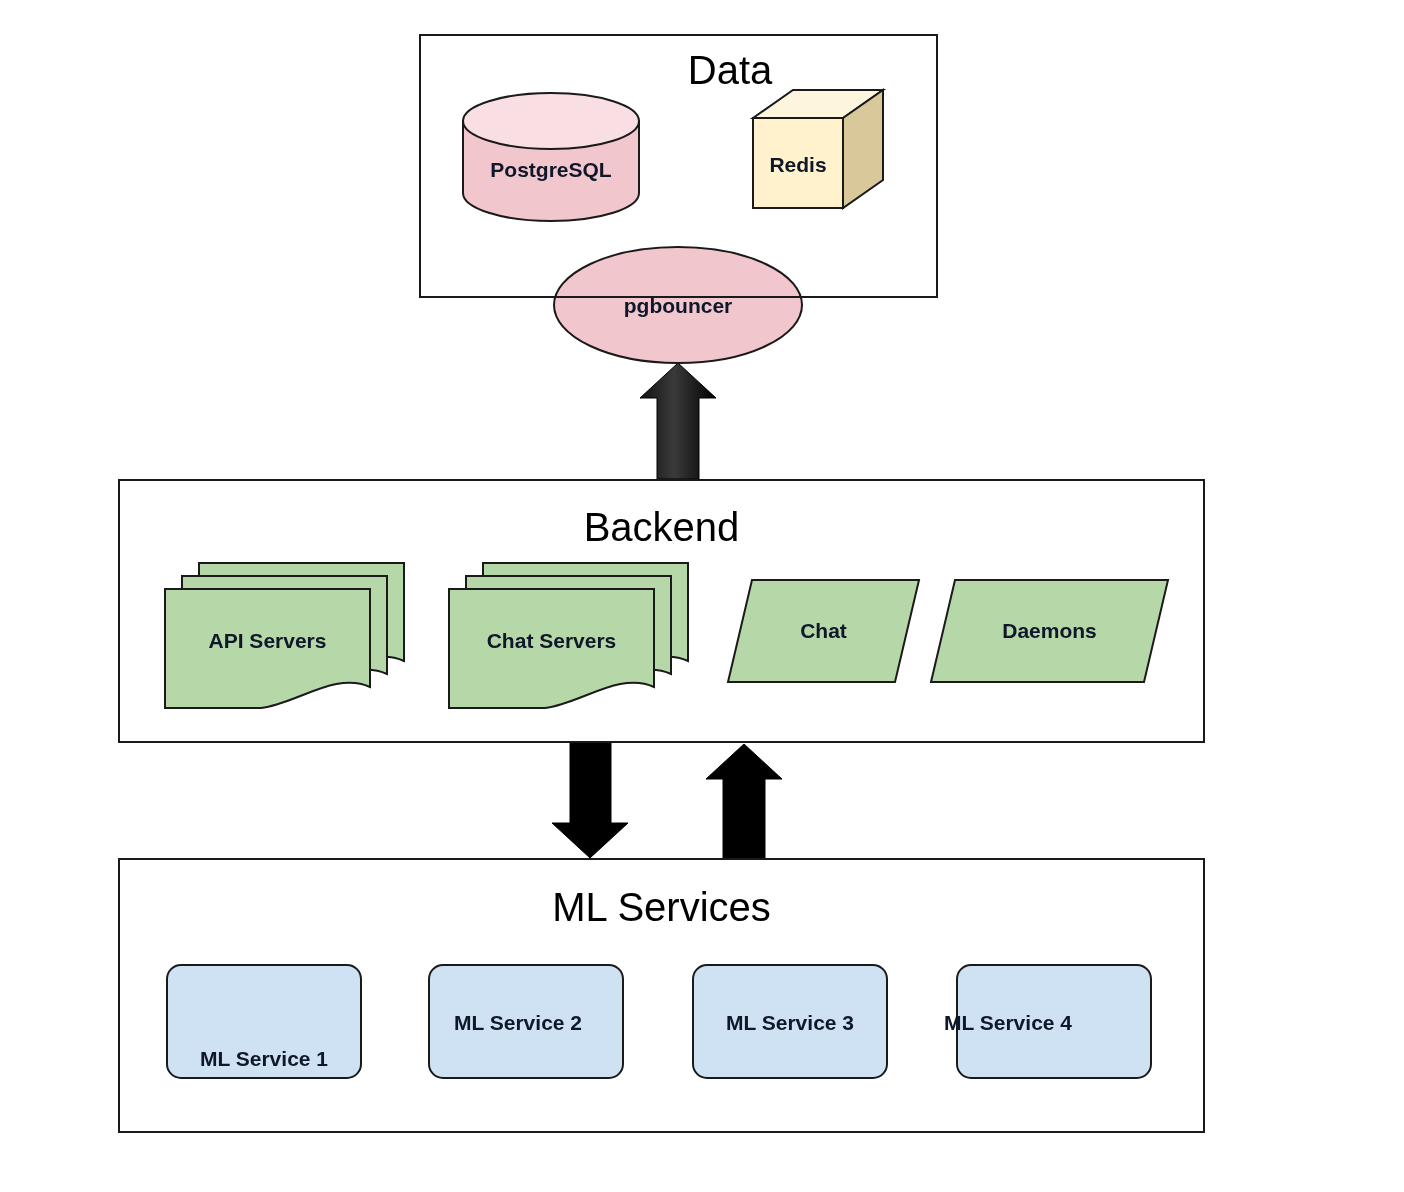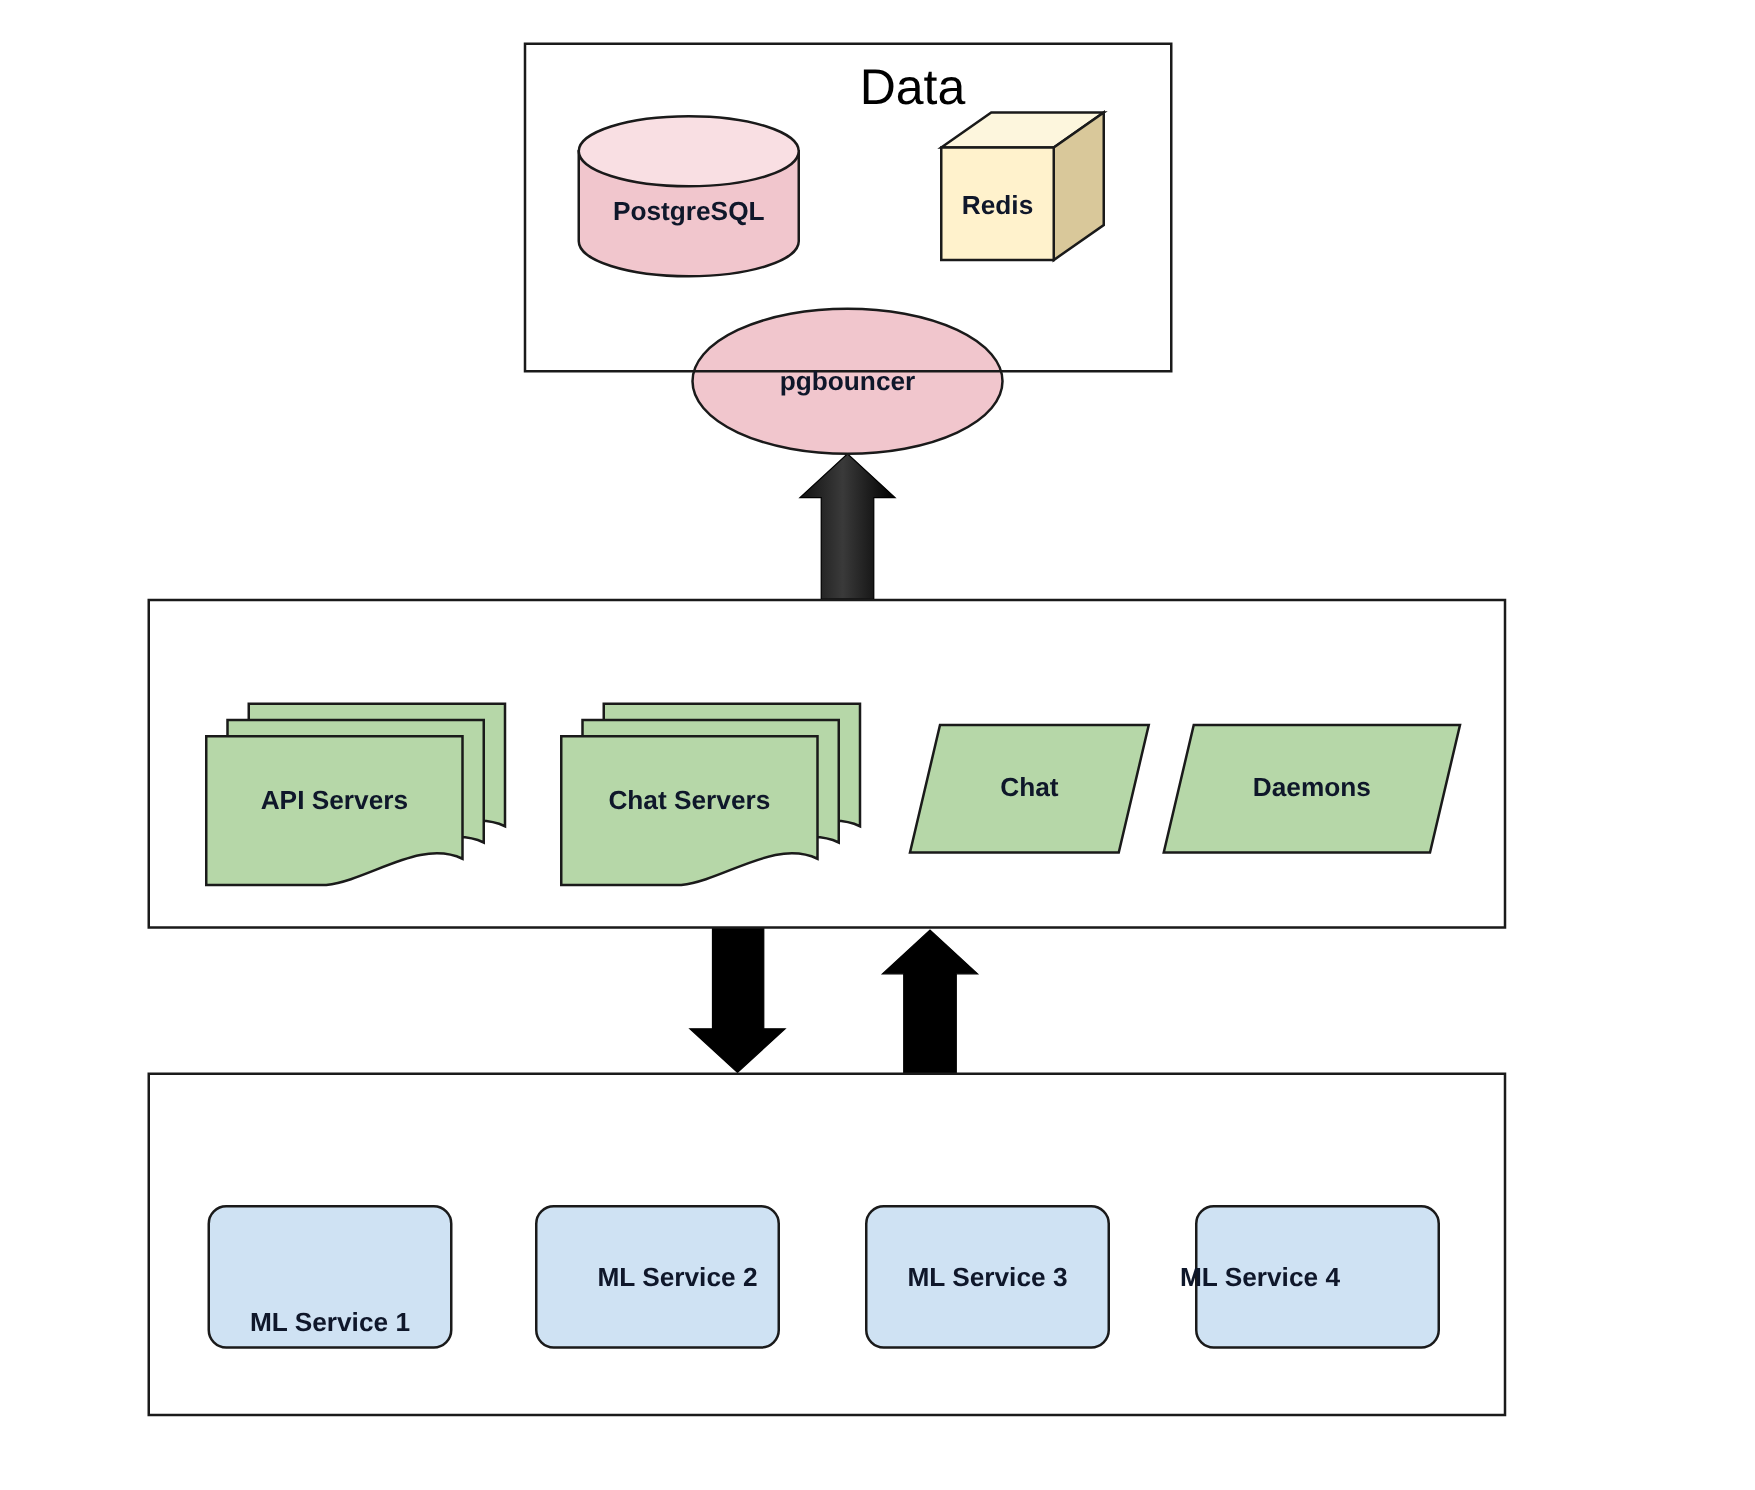--- a/index.html
+++ b/index.html
@@ -137,39 +137,41 @@
   </svg>
 
   <div class="group-box" style="left:419px; top:34px; width:519px; height:264px; background:transparent;"></div>
 
   <div class="group-box" style="left:118px; top:479px; width:1087px; height:264px; background:transparent;"></div>
 
   <div class="group-box" style="left:118px; top:858px; width:1087px; height:275px; background:transparent;"></div>
 
   <div class="group-title" style="left:419px; width:622px; top:48px;">Data</div>
 
+  <div class="group-title" style="left:118px; width:1087px; top:505px;">Backend</div>
 
+  <div class="group-title" style="left:118px; width:1087px; top:885px;">ML Services</div>
 
   <div class="node-label" style="left:463px; width:176px; top:158px;">PostgreSQL</div>
 
   <div class="node-label" style="left:753px; width:90px; top:153px;">Redis</div>
 
   <div class="node-label" style="left:554px; width:248px; top:294px;">pgbouncer</div>
 
   <div class="node-label" style="left:165px; width:205px; top:629px;">API Servers</div>
 
   <div class="node-label" style="left:449px; width:205px; top:629px;">Chat Servers</div>
 
   <div class="node-label" style="left:728px; width:191px; top:619px;">Chat</div>
 
   <div class="node-label" style="left:931px; width:237px; top:619px;">Daemons</div>
 
   <div class="node-label" style="left:167px; width:194px; top:1011px;margin-top:36px;">ML Service 1</div>
 
-  <div class="node-label" style="left:429px; width:178px; top:1011px;padding-left:24px;">ML Service 2</div>
+  <div class="node-label" style="left:429px; width:178px; top:1011px;">ML Service 2</div>
 
   <div class="node-label" style="left:693px; width:194px; top:1011px;">ML Service 3</div>
 
   <div class="node-label" style="left:911px; width:194px; top:1011px;">ML Service 4</div>
 
   <div class="hit" style="left:463px; top:93px; width:176px; height:128px;"></div>
   <div class="hit" style="left:753px; top:90px; width:130px; height:118px;"></div>
   <div class="hit" style="left:554px; top:247px; width:248px; height:116px;"></div>
 
   <div class="hit" style="left:165px; top:563px; width:239px; height:145px;"></div>

